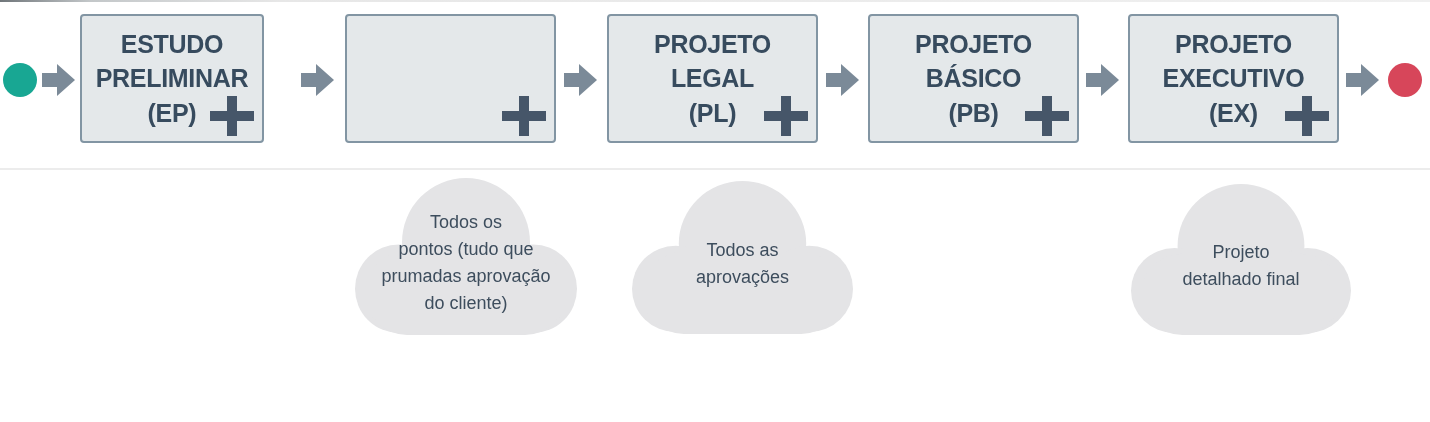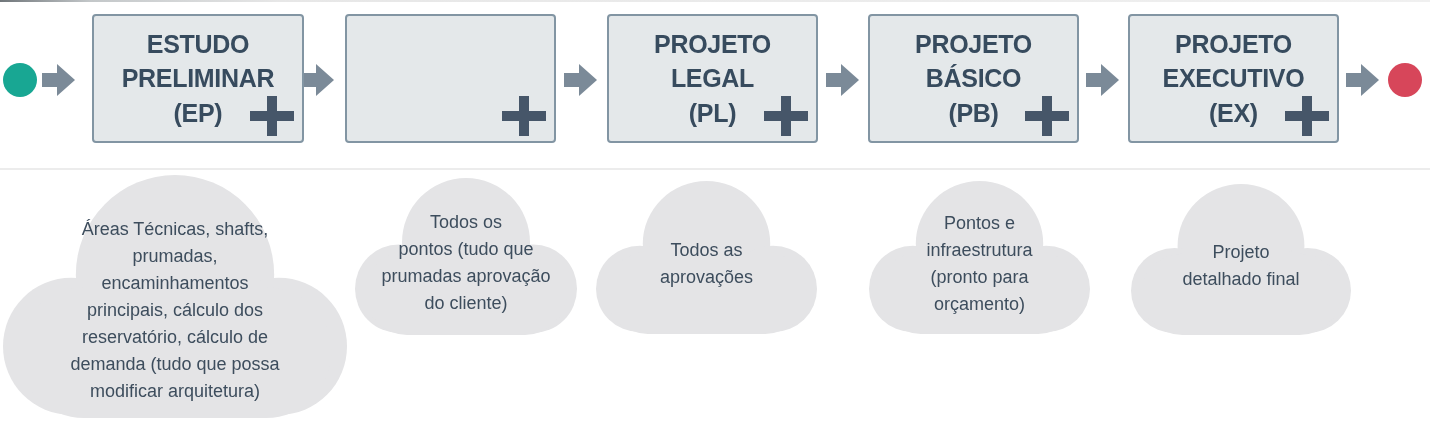--- a/index.html
+++ b/index.html
@@ -60,21 +60,21 @@
   <svg class="flow-arrow" style="left:826px" viewBox="0 0 34 36">
       <polygon points="0,11 15,11 15,2 33,18 15,34 15,25 0,25"></polygon>
     </svg>
   <svg class="flow-arrow" style="left:1086px" viewBox="0 0 34 36">
       <polygon points="0,11 15,11 15,2 33,18 15,34 15,25 0,25"></polygon>
     </svg>
   <svg class="flow-arrow" style="left:1346px" viewBox="0 0 34 36">
       <polygon points="0,11 15,11 15,2 33,18 15,34 15,25 0,25"></polygon>
     </svg>
 
-  <div class="stage" style="left:92px;width:212px">
+  <div class="stage" style="left:80px;width:184px">
     <div class="stage-title">ESTUDO
 PRELIMINAR
 (EP)</div>
     <svg class="plus-icon" viewBox="0 0 44 40">
         <rect x="17" y="0" width="10" height="40"></rect>
         <rect x="0" y="15" width="44" height="10"></rect>
       </svg>
   </div>
   <div class="stage" style="left:345px;width:211px">
     <svg class="plus-icon" viewBox="0 0 44 40">
@@ -105,72 +105,45 @@
 EXECUTIVO
 (EX)</div>
     <svg class="plus-icon" viewBox="0 0 44 40">
         <rect x="17" y="0" width="10" height="40"></rect>
         <rect x="0" y="15" width="44" height="10"></rect>
       </svg>
   </div>
 
   <div class="dot dot-end"></div>
 
-  <div class="cloud cloud-big" style="left:3px;top:175px;width:344px;height:243px">
-    <svg class="cloud-shape" viewBox="0 0 222 156" preserveAspectRatio="none">
-        <circle cx="111" cy="64" r="64"></circle>
-        <circle cx="44" cy="110" r="44"></circle>
-        <circle cx="178" cy="110" r="44"></circle>
-        <rect x="10" y="72" width="202" height="84" rx="42"></rect>
-      </svg>
-    <div class="cloud-text">Áreas Técnicas, shafts,
-prumadas,
-encaminhamentos
-principais, cálculo dos
-reservatório, cálculo de
-demanda  (tudo que possa
-modificar arquitetura)</div>
-  </div>
 
   <div class="cloud" style="left:355px;top:178px;width:222px;height:157px">
     <svg class="cloud-shape" viewBox="0 0 222 156" preserveAspectRatio="none">
         <circle cx="111" cy="64" r="64"></circle>
         <circle cx="44" cy="110" r="44"></circle>
         <circle cx="178" cy="110" r="44"></circle>
         <rect x="10" y="72" width="202" height="84" rx="42"></rect>
       </svg>
     <div class="cloud-text">Todos os
 pontos (tudo que
 prumadas aprovação
 do cliente)</div>
   </div>
 
-  <div class="cloud" style="left:596px;top:181px;width:221px;height:153px">
+  <div class="cloud" style="left:632px;top:181px;width:221px;height:153px">
     <svg class="cloud-shape" viewBox="0 0 222 156" preserveAspectRatio="none">
         <circle cx="111" cy="64" r="64"></circle>
         <circle cx="44" cy="110" r="44"></circle>
         <circle cx="178" cy="110" r="44"></circle>
         <rect x="10" y="72" width="202" height="84" rx="42"></rect>
       </svg>
     <div class="cloud-text">Todos as
 aprovações</div>
   </div>
 
-  <div class="cloud" style="left:869px;top:181px;width:221px;height:153px">
-    <svg class="cloud-shape" viewBox="0 0 222 156" preserveAspectRatio="none">
-        <circle cx="111" cy="64" r="64"></circle>
-        <circle cx="44" cy="110" r="44"></circle>
-        <circle cx="178" cy="110" r="44"></circle>
-        <rect x="10" y="72" width="202" height="84" rx="42"></rect>
-      </svg>
-    <div class="cloud-text">Pontos e
-infraestrutura
-(pronto para
-orçamento)</div>
-  </div>
 
   <div class="cloud" style="left:1131px;top:184px;width:220px;height:151px">
     <svg class="cloud-shape" viewBox="0 0 222 156" preserveAspectRatio="none">
         <circle cx="111" cy="64" r="64"></circle>
         <circle cx="44" cy="110" r="44"></circle>
         <circle cx="178" cy="110" r="44"></circle>
         <rect x="10" y="72" width="202" height="84" rx="42"></rect>
       </svg>
     <div class="cloud-text">Projeto
 detalhado final</div>

